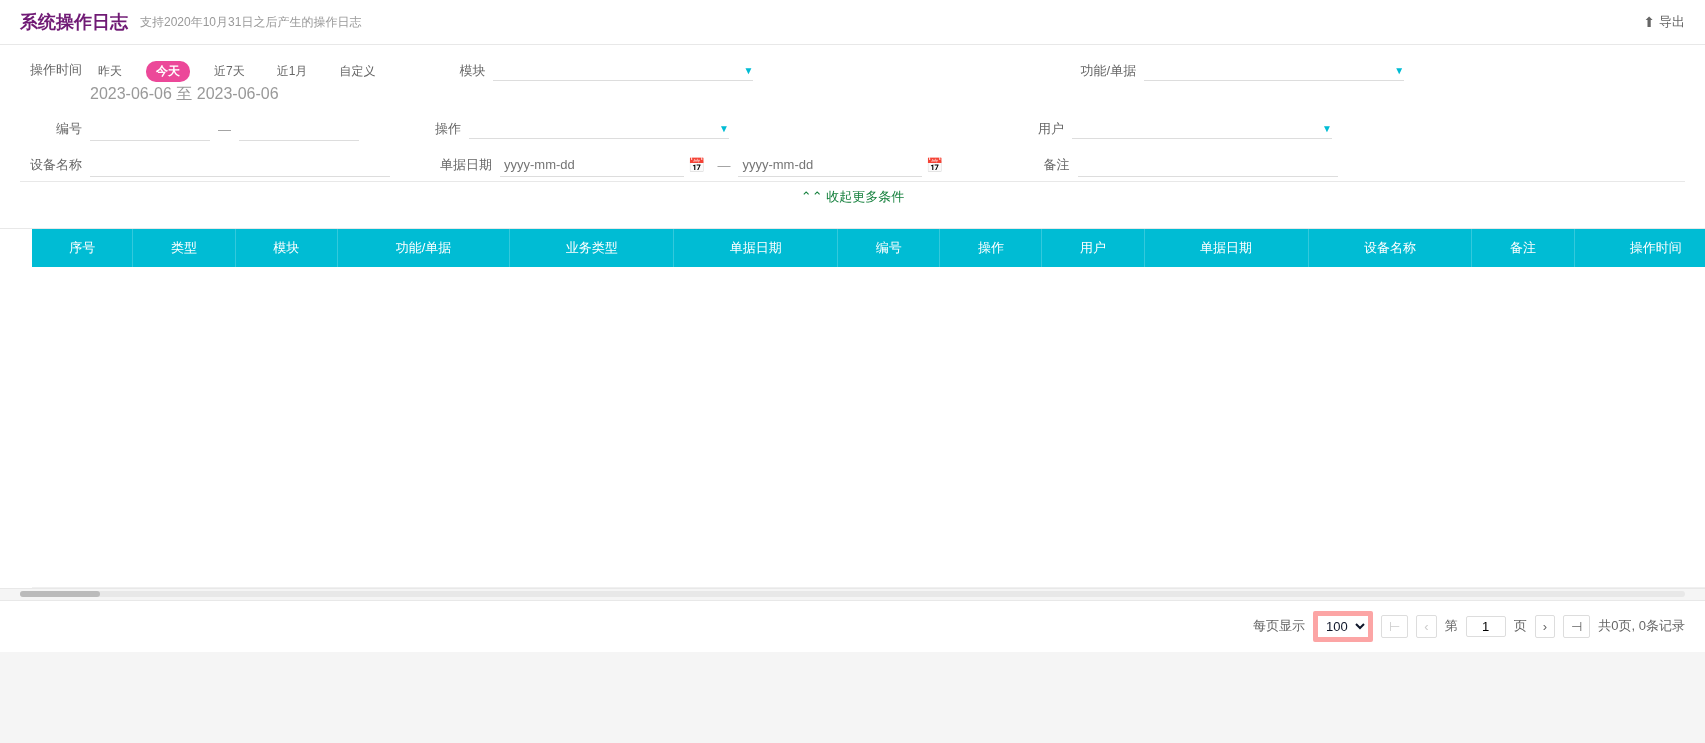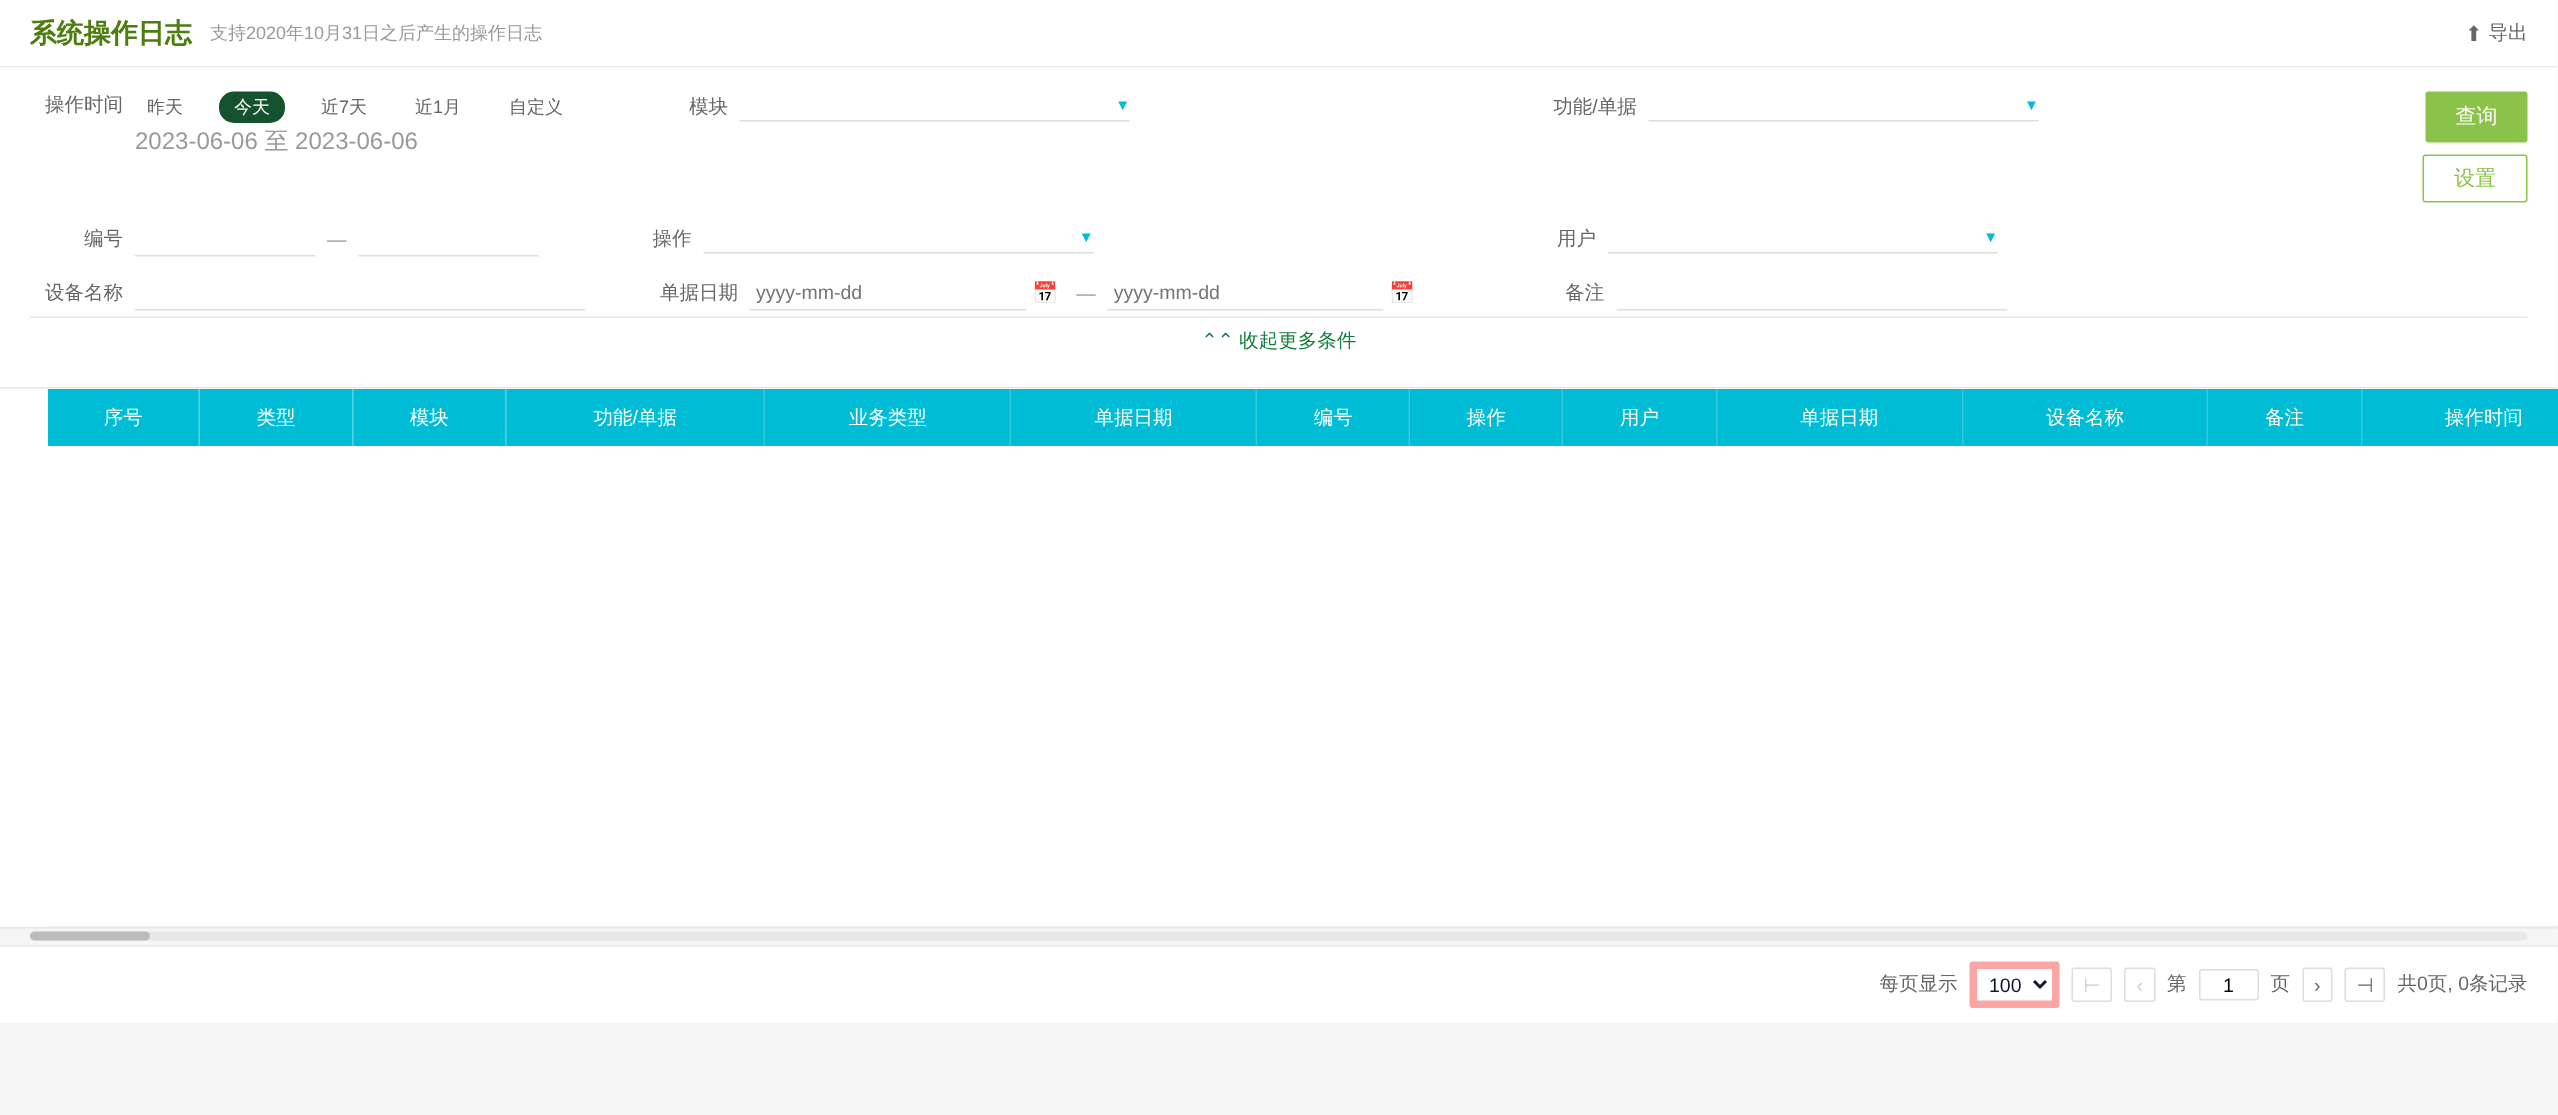--- a/index.html
+++ b/index.html
@@ -3,38 +3,38 @@
   <meta charset="utf-8">
   <style>
     * { box-sizing: border-box; margin: 0; padding: 0; }
     body { font-family: "Microsoft YaHei", "PingFang SC", Arial, sans-serif; font-size: 13px; background: #f5f5f5; color: #333; }
 
     .page-header {
       display: flex; align-items: center; justify-content: space-between;
       padding: 10px 20px; background: #fff; border-bottom: 1px solid #e8e8e8;
     }
     .page-header-left { display: flex; align-items: center; gap: 12px; }
-    .page-title { font-size: 18px; font-weight: bold; color: #4d7c0f; }
+    .page-title { font-size: 18px; font-weight: bold; color: #701a75; }
     .page-subtitle { font-size: 12px; color: #999; }
     .export-btn {
       display: flex; align-items: center; gap: 4px;
       color: #666; cursor: pointer; font-size: 13px; border: none; background: none;
     }
 
     .filter-section {
       background: #fff; padding: 16px 20px; border-bottom: 1px solid #e8e8e8;
     }
     .filter-label {
       color: #666; font-size: 13px; min-width: 70px; text-align: right; padding-right: 8px; flex-shrink: 0;
     }
     .time-btn {
       padding: 2px 8px; font-size: 12px; cursor: pointer; border: none; background: none; color: #666;
     }
     .time-btn.active {
-      background: #14532d; color: #fff; border-radius: 10px; padding: 2px 10px;
+      background: #ec4899; color: #fff; border-radius: 10px; padding: 2px 10px; font-weight: bold;
     }
     .time-date-range { font-size: 16px; color: #999; margin-top: 2px; }
 
     
     .filter-select-wrapper {
       position: relative; display: flex; align-items: center;
       border-bottom: 1px solid #ddd; padding: 4px 0; min-width: 200px; cursor: pointer;
     }
     .filter-select-wrapper .select-text { flex: 1; font-size: 13px; color: #999; }
     .filter-select-wrapper .chevron { color: #00bcd4; font-size: 10px; }
@@ -165,24 +165,20 @@
     </div>
 
     <div style="display:flex; align-items:center; margin-left:40px; flex:1;">
       <span class="filter-label">功能/单据</span>
       <div class="filter-select-wrapper" style="flex:1; max-width:260px;">
         <span class="select-text"></span>
         <span class="chevron">▼</span>
       </div>
     </div>
 
-    <div class="filter-actions">
-      <button class="btn-query">查询</button>
-      <button class="btn-settings">设置</button>
-    </div>
   </div>
 
   <div style="display:flex; align-items:center; gap:0; margin-bottom:12px;">
 
     <div style="display:flex; align-items:center;">
       <span class="filter-label">编号</span>
       <input class="filter-input-underline" style="width: 120px;">
       <span class="filter-dash">—</span>
       <input class="filter-input-underline" style="width: 120px;">
     </div>

